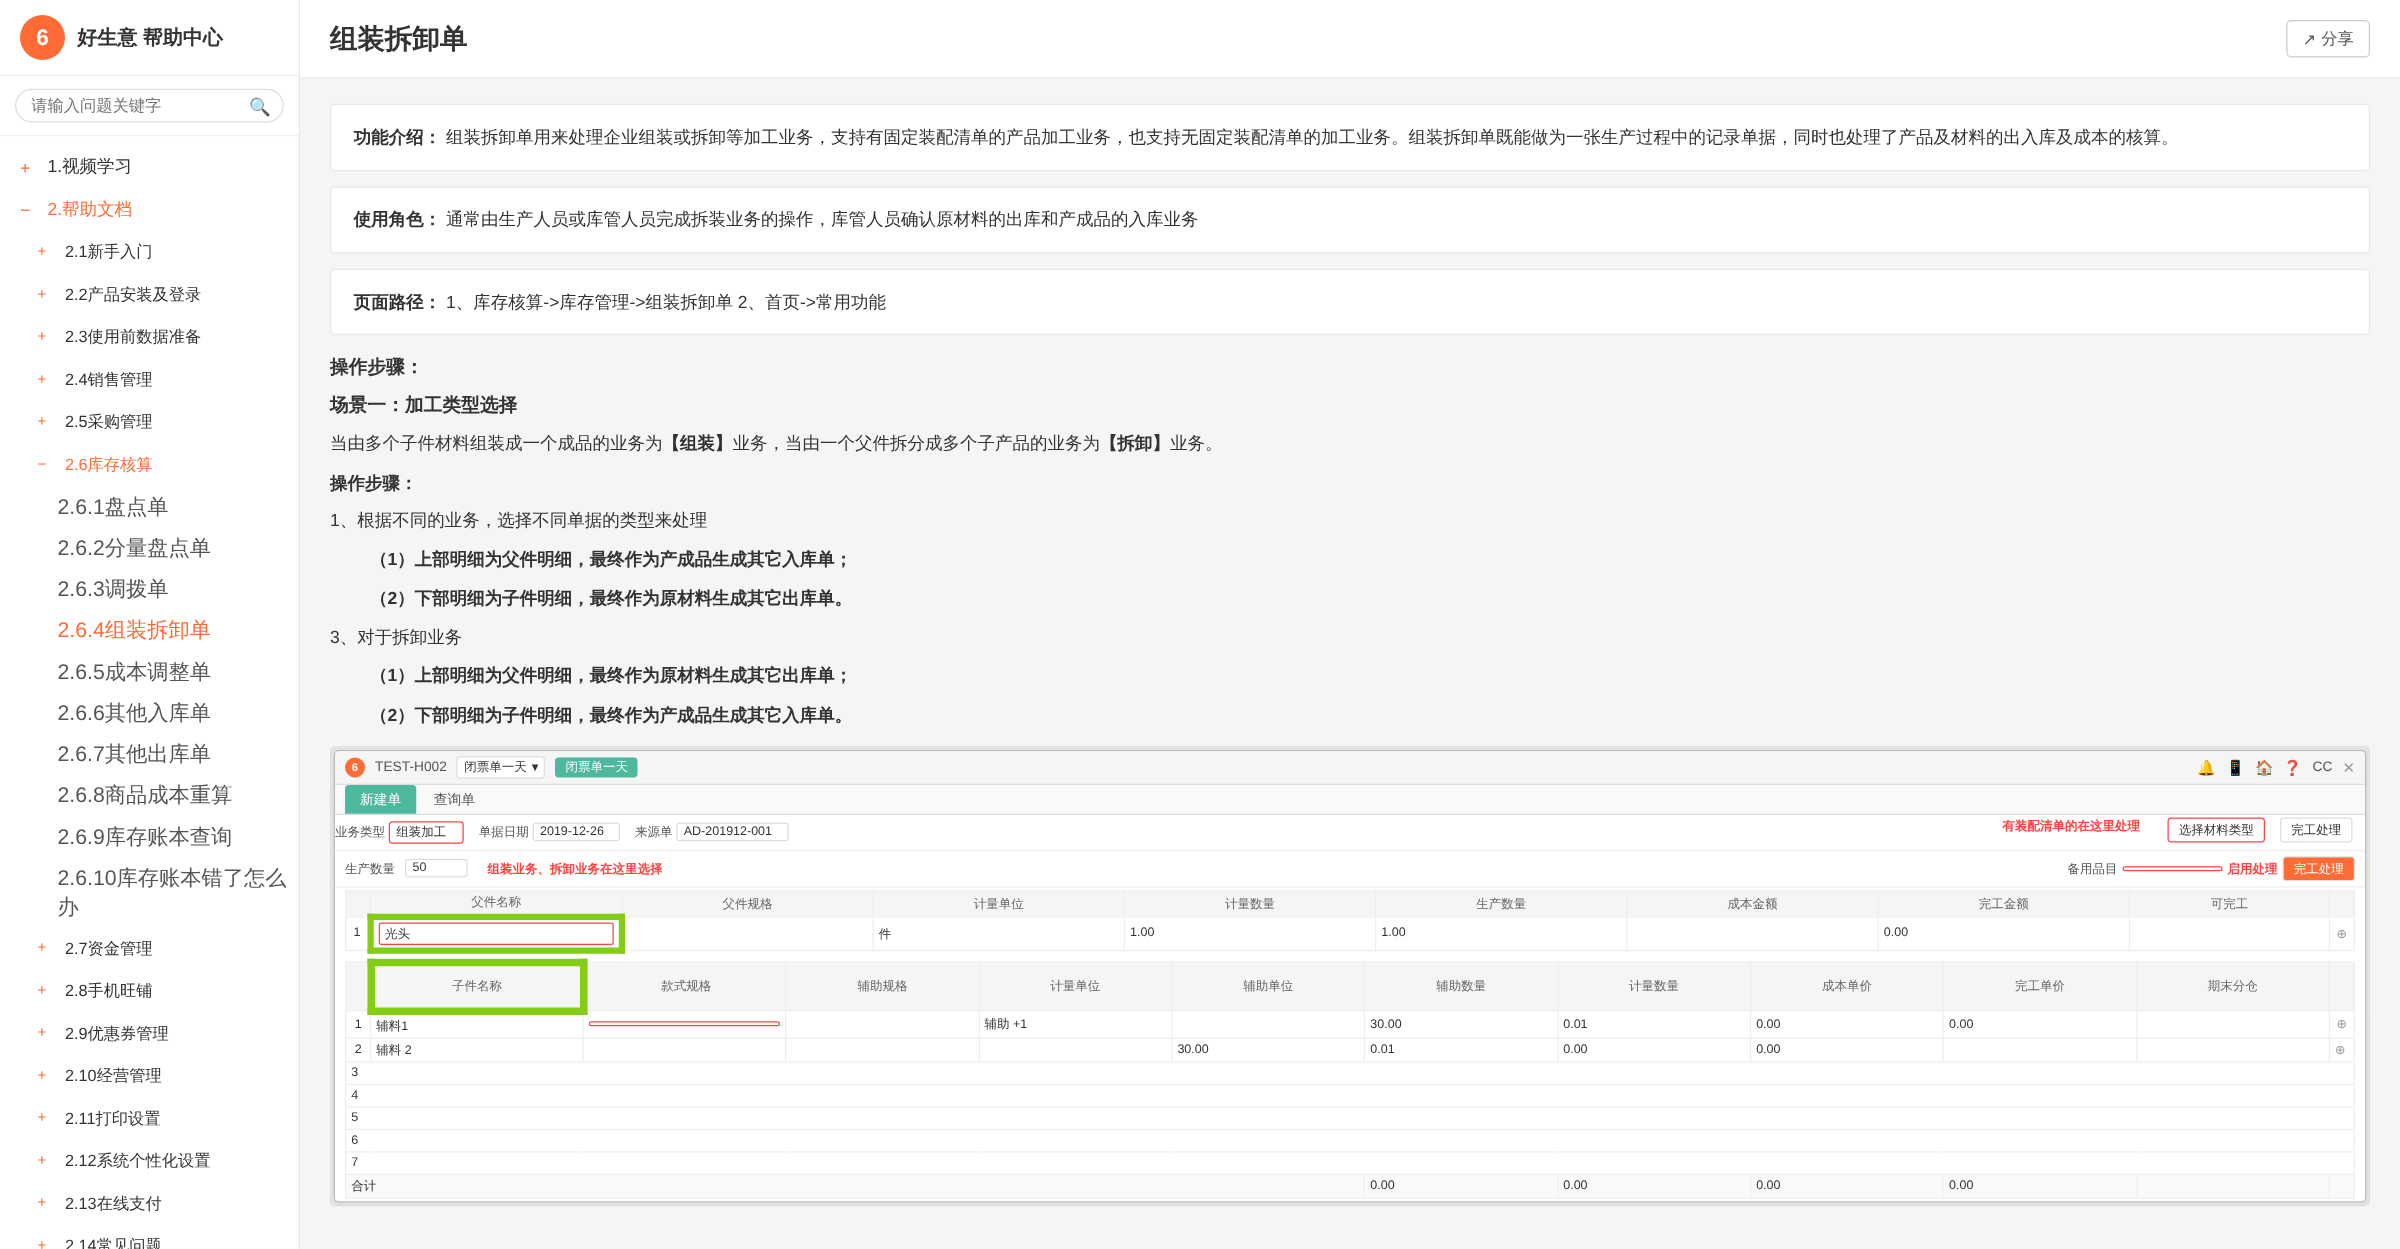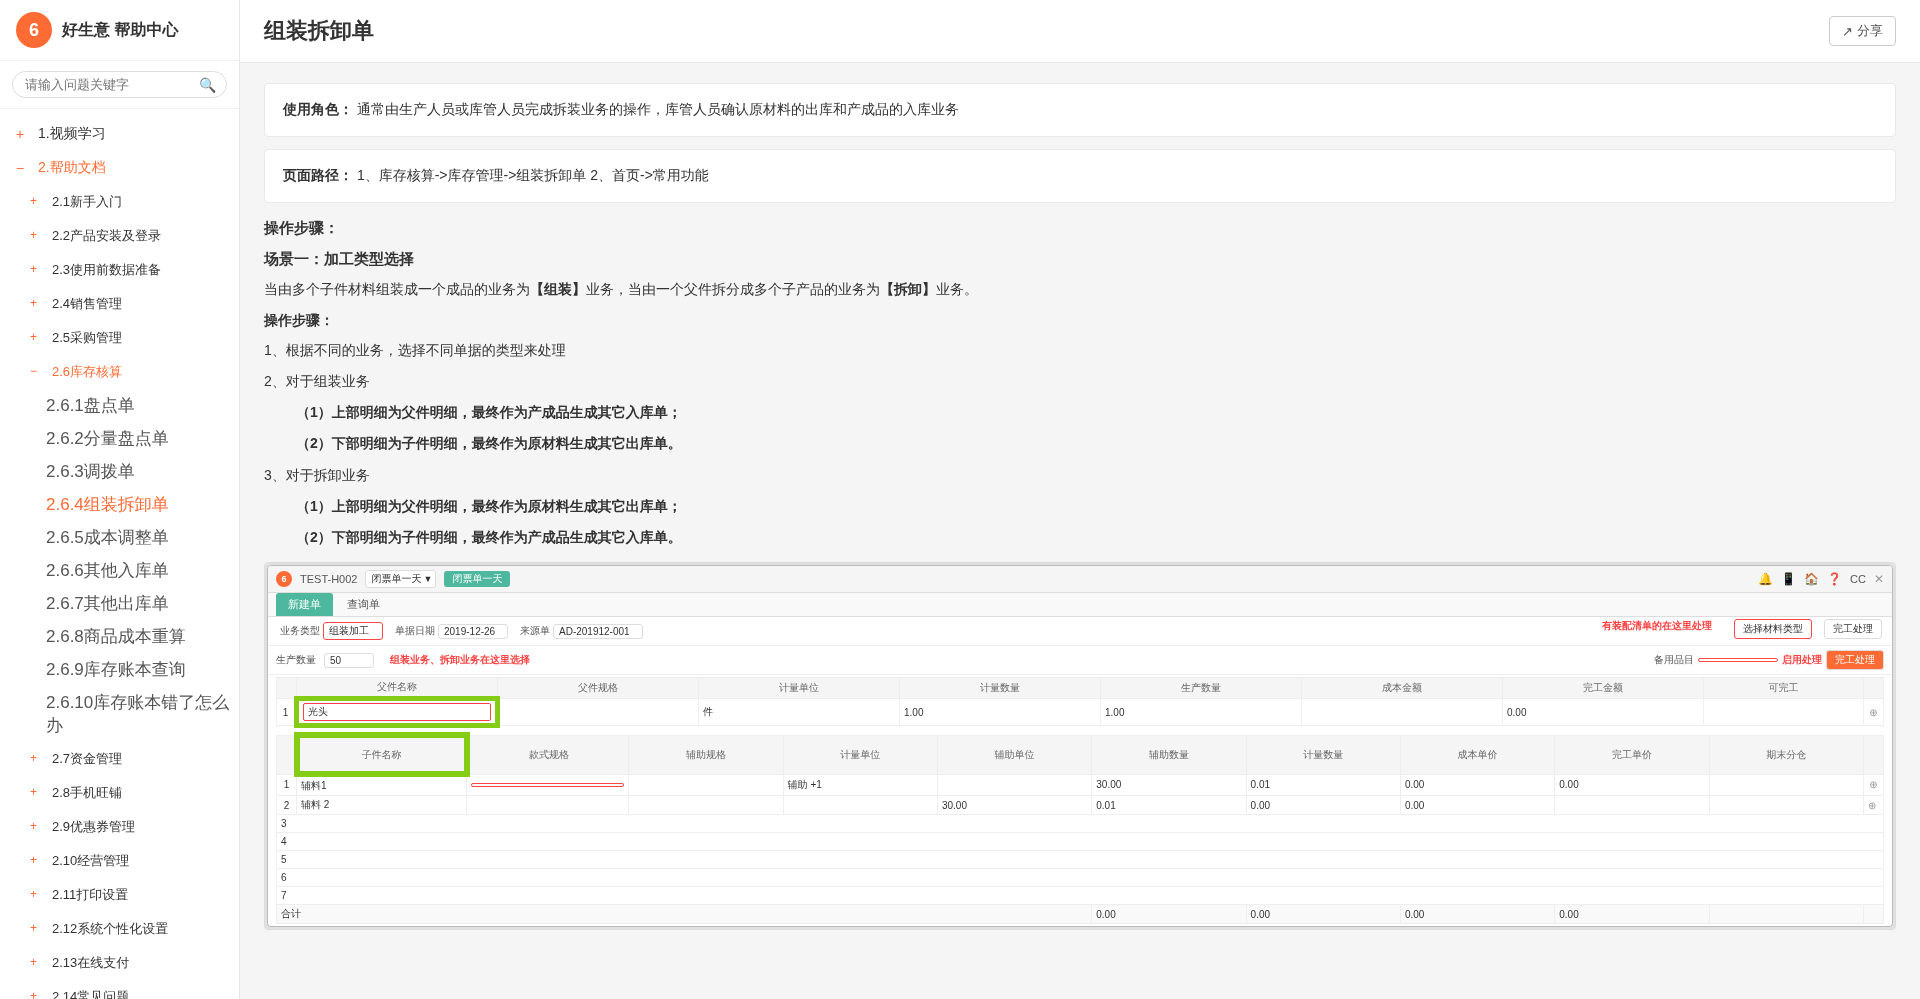--- a/index.html
+++ b/index.html
@@ -355,36 +355,39 @@
   <div class="main-header">
     <h1 class="main-title">组装拆卸单</h1>
     <button class="share-btn">
       <span>↗</span>
       <span>分享</span>
     </button>
   </div>
   <div class="content-area">
 
     <div class="info-block">
+      <span class="label">功能介绍：</span>
+      <span>组装拆卸单用来处理企业组装或拆卸等加工业务，支持有固定装配清单的产品加工业务，也支持无固定装配清单的加工业务。组装拆卸单既能做为一张生产过程中的记录单据，同时也处理了产品及材料的出入库及成本的核算。</span>
+    </div>
+    <div class="info-block">
       <span class="label">使用角色：</span>
       <span>通常由生产人员或库管人员完成拆装业务的操作，库管人员确认原材料的出库和产成品的入库业务</span>
     </div>
     <div class="info-block">
       <span class="label">页面路径：</span>
       <span>1、库存核算-&gt;库存管理-&gt;组装拆卸单 2、首页-&gt;常用功能</span>
     </div>
 
     <div class="section-title">操作步骤：</div>
     <div class="scenario-title">场景一：加工类型选择</div>
     <div class="content-text">
       当由多个子件材料组装成一个成品的业务为<b>【组装】</b>业务，当由一个父件拆分成多个子产品的业务为<b>【拆卸】</b>业务。
     </div>
     <div class="section-title" style="font-size:14px; margin-top:10px;">操作步骤：</div>
     <div class="content-text">1、根据不同的业务，选择不同单据的类型来处理</div>
-    <div class="content-text">2、对于组装业务</div>
     <div class="sub-list">
       <div class="content-text">（1）上部明细为父件明细，最终作为产成品生成其它入库单；</div>
       <div class="content-text">（2）下部明细为子件明细，最终作为原材料生成其它出库单。</div>
     </div>
     <div class="content-text">3、对于拆卸业务</div>
     <div class="sub-list">
       <div class="content-text">（1）上部明细为父件明细，最终作为原材料生成其它出库单；</div>
       <div class="content-text">（2）下部明细为子件明细，最终作为产成品生成其它入库单。</div>
     </div>
 
@@ -408,21 +411,21 @@
             <span style="font-size:12px;">❓</span>
             <span style="font-size:11px; color:#555;">CC</span>
             <span style="font-size:12px; color:#999;">✕</span>
           </div>
 
           <div style="background:#f9f9f9; display:flex; align-items:center; padding:0 8px; border-bottom:1px solid #ddd; gap:2px;">
             <div style="padding:4px 12px; background:#4db89e; color:#fff; border-radius:3px 3px 0 0; font-size:11px; cursor:pointer;font-family:Liberation Serif, serif;">新建单</div>
             <div style="padding:4px 12px; color:#555; border-radius:3px 3px 0 0; font-size:11px; cursor:pointer;">查询单</div>
           </div>
 
-          <div style="padding:5px 12px; display:flex; align-items:center; gap:12px; border-bottom:1px solid #eee; flex-wrap:wrap; position:relative;">
+          <div style="padding:5px 0; display:flex; align-items:center; gap:12px; border-bottom:1px solid #eee; flex-wrap:wrap; position:relative;">
             <div style="display:flex; align-items:center; gap:3px;">
               <span style="font-size:10px; color:#555;">业务类型</span>
               <div style="border:1px solid #ff4444; border-radius:3px; padding:1px 5px; font-size:10px; background:#fff; min-width:60px;">组装加工</div>
             </div>
             <div style="display:flex; align-items:center; gap:3px;">
               <span style="font-size:10px; color:#555;">单据日期</span>
               <div style="border:1px solid #ddd; border-radius:3px; padding:1px 5px; font-size:10px; background:#fff; min-width:70px;">2019-12-26</div>
             </div>
             <div style="display:flex; align-items:center; gap:3px;">
               <span style="font-size:10px; color:#555;">来源单</span>

